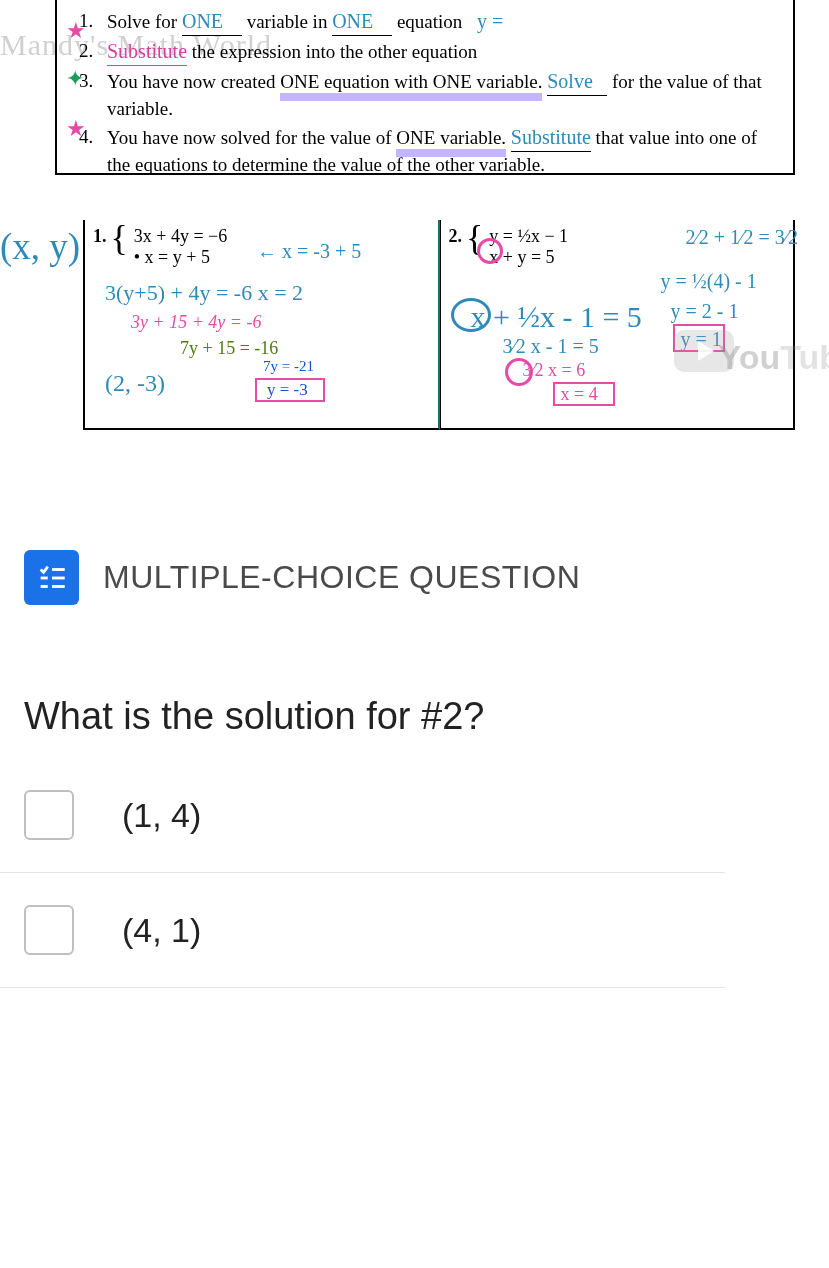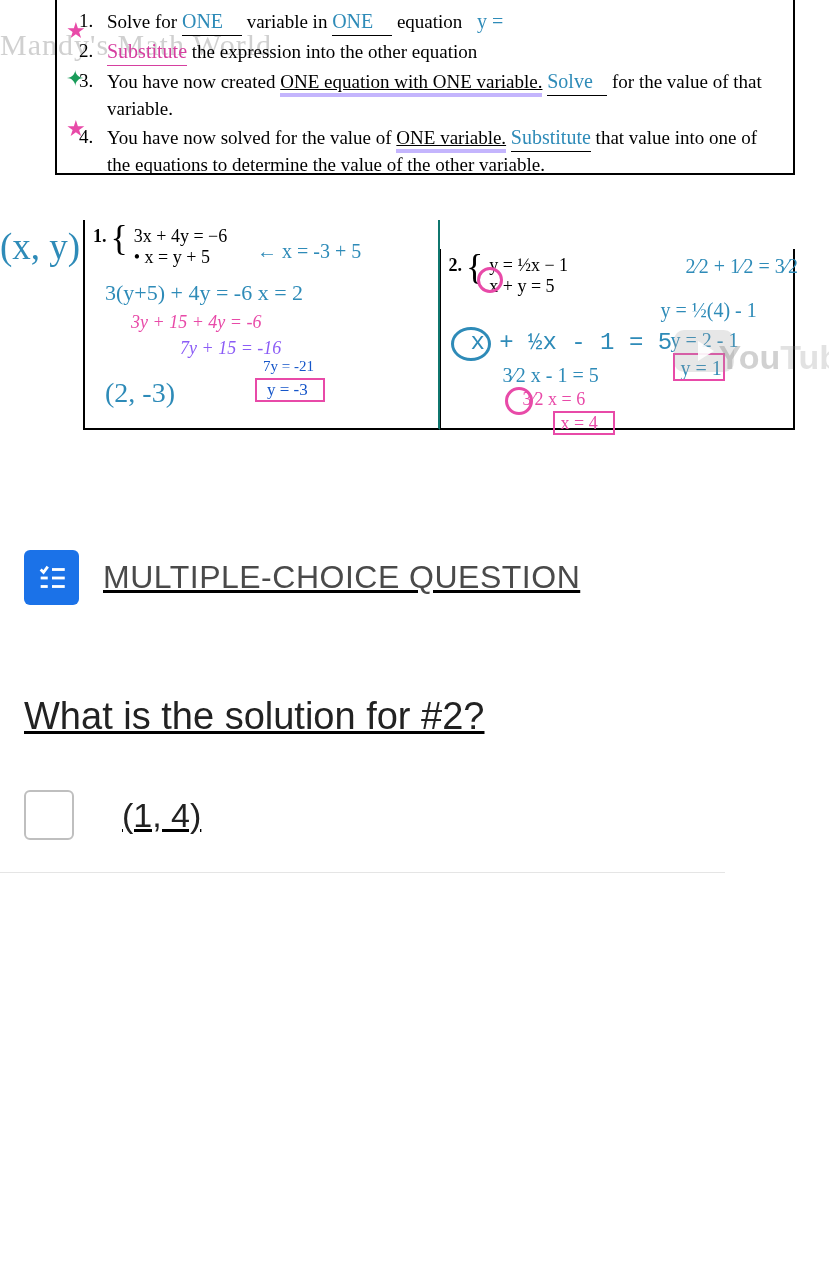--- a/index.html
+++ b/index.html
@@ -42,21 +42,21 @@
   .blank {
     display: inline-block;
     border-bottom: 1px solid #000;
     min-width: 60px;
     font-family: "Comic Sans MS", cursive;
     color: #2e8bb8;
     font-size: 20px;
   }
   .blank.pink { color: #d63fa0; border-bottom-color: #d63fa0; }
 
-  .underline-pink { border-bottom: 4px solid #c4b5fd; padding-bottom: 1px; text-decoration: underline; }
+  .underline-pink { border-bottom: 8px solid #c4b5fd; padding-bottom: 1px; }
 
   .watermark-mandy {
     position: absolute;
     left: 0; top: 28px;
     font-family: "Times New Roman", serif;
     font-size: 30px;
     color: rgba(120,120,120,0.35);
     letter-spacing: 1px;
   }
   .watermark-yt {
@@ -112,35 +112,35 @@
   }
   .col {
     flex: 1;
     border: 2px solid #000;
     border-top: none;
     padding: 6px 8px;
     position: relative;
     font-family: "Times New Roman", serif;
   }
   .col1 { border-right: 2px solid #0f766e; margin-left: 28px; }
-  .col2 { border-left: 1px solid #000; margin-top: 29px; }
+  .col2 { border-left: 1px solid #000; }
 
   .prob-num { font-size: 18px; font-weight: bold; }
   .brace { display:inline-block; font-size: 36px; vertical-align: top; line-height: 0.7; margin-right: 2px;}
   .eq-block { display:inline-block; vertical-align: top; font-size: 18px; line-height: 1.15; }
 
   
   .hand {
     position: absolute;
     font-family: "Comic Sans MS", "Segoe Script", cursive;
     white-space: nowrap;
   }
   .hand.blue  { color: #2e8bb8; font-size: 20px; }
   .hand.pink  { color: #e84aa8; font-size: 18px; }
-  .hand.green { color: #8b5cf6; font-size: 18px; font-style: italic; }
+  .hand.green { color: #4d7c0f; font-size: 18px; }
   .hand.dblue { color: #1656c9; font-size: 20px; }
 
   .circle-pink {
     position:absolute;
     border: 3px solid #e84aa8;
     border-radius: 50%;
   }
   .circle-blue {
     position:absolute;
     border: 3px solid #2e8bb8;
@@ -150,21 +150,20 @@
     position: absolute;
     border: 2px solid #e84aa8;
   }
 
   
   .q-panel {
     position: absolute;
     left: 0; top: 470px;
     width: 725px;
     padding: 0;
-    text-decoration: underline;
   }
   .mc-header {
     display: flex;
     align-items: center;
     gap: 24px;
     padding: 80px 24px 20px 24px;
   }
   .mc-icon {
     width: 55px; height: 55px;
     background: #1b72e8;
@@ -263,32 +262,32 @@
         <span>• x = y + 5</span>
       </span>
       
       <span class="hand blue" style="left:172px; top:20px;">← x = -3 + 5</span>
       <span class="hand blue" style="left:20px; top:60px; font-size:22px;">3(y+5) + 4y = -6   x = 2</span>
       <span class="hand pink" style="left:46px; top:92px;font-style:italic;">3y + 15 + 4y = -6</span>
       <span class="hand green" style="left:95px; top:118px;">7y + 15 = -16</span>
       <span class="hand dblue" style="left:178px; top:138px; font-size:15px;">7y = -21</span>
       <span class="hand dblue" style="left:182px; top:160px; font-size:17px;">y = -3</span>
       <span class="box-pink" style="left:170px; top:158px; width:70px; height:24px;"></span>
-      <span class="hand blue" style="left:20px; top:157px; font-size:28px;">(2, -3)</span>
+      <span class="hand blue" style="left:20px; top:150px; font-size:24px;">(2, -3)</span>
     </div>
 
     <div class="col col2">
       <span class="prob-num">2.</span>
       <span class="brace">{</span>
       <span class="eq-block">
         <span>y = ½x − 1</span><br>
         <span>x + y = 5</span>
       </span>
       <span class="circle-pink" style="left:36px; top:18px; width:26px; height:26px;"></span>
-      <span class="hand blue" style="left:30px; top:80px; font-size:24px;font-family:Liberation Mono, monospace;">x + ½x - 1 = 5</span>
+      <span class="hand blue" style="left:30px; top:80px; font-size:30px;">x + ½x - 1 = 5</span>
       <span class="circle-blue" style="left:10px; top:78px; width:40px; height:34px;"></span>
       <span class="hand blue" style="left:62px; top:115px;">3⁄2 x - 1 = 5</span>
       <span class="hand pink" style="left:82px; top:140px;">3⁄2 x = 6</span>
       <span class="hand pink" style="left:120px; top:164px;">x = 4</span>
       <span class="box-pink" style="left:112px; top:162px; width:62px; height:24px;"></span>
       <span class="circle-pink" style="left:64px; top:138px; width:28px; height:28px;"></span>
       <span class="hand blue" style="left:245px; top:6px;">2⁄2 + 1⁄2 = 3⁄2</span>
       <span class="hand blue" style="left:220px; top:50px;">y = ½(4) - 1</span>
       <span class="hand blue" style="left:230px; top:80px;">y = 2 - 1</span>
       <span class="hand blue" style="left:240px; top:108px;">y = 1</span>
@@ -317,13 +316,17 @@
     <div class="mc-title">MULTIPLE-CHOICE QUESTION</div>
   </div>
 
   <div class="q-text">What is the solution for #2?</div>
 
   <div class="choice">
     <div class="cbox"></div>
     <div class="ctext">(1, 4)</div>
   </div>
 
+  <div class="choice">
+    <div class="cbox"></div>
+    <div class="ctext">(4, 1)</div>
+  </div>
 </div>
 
 </body></html>

